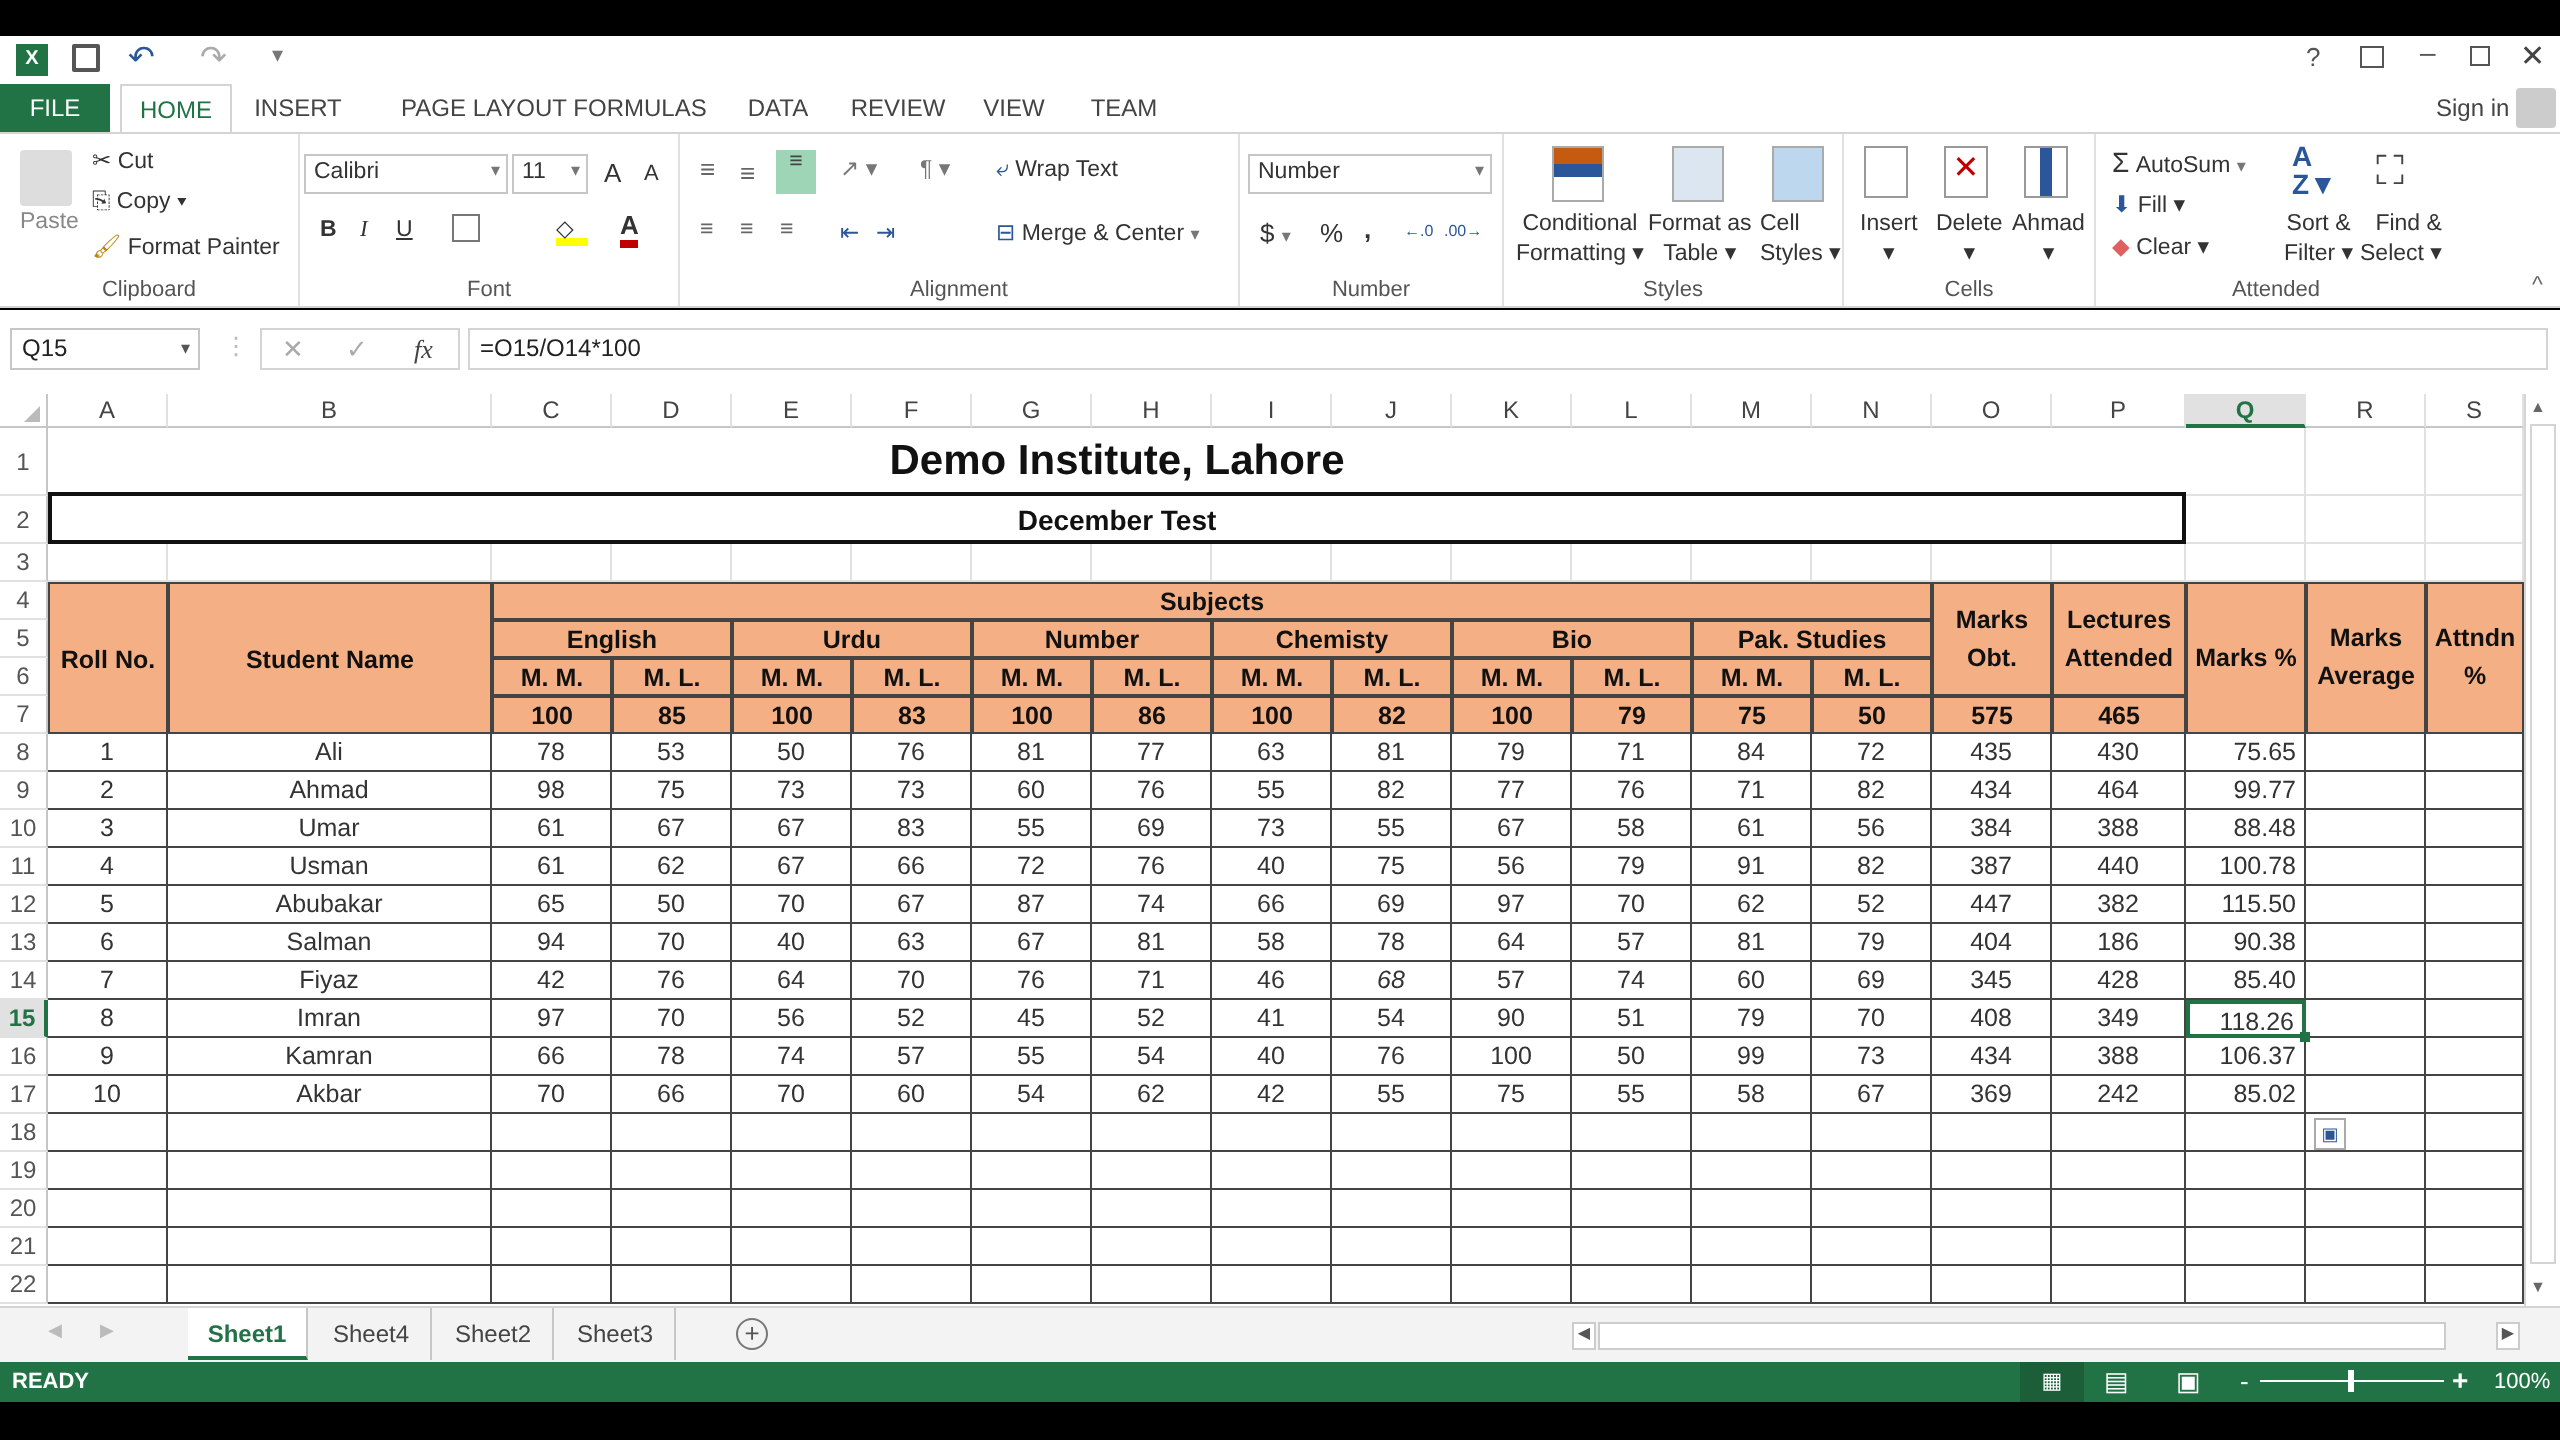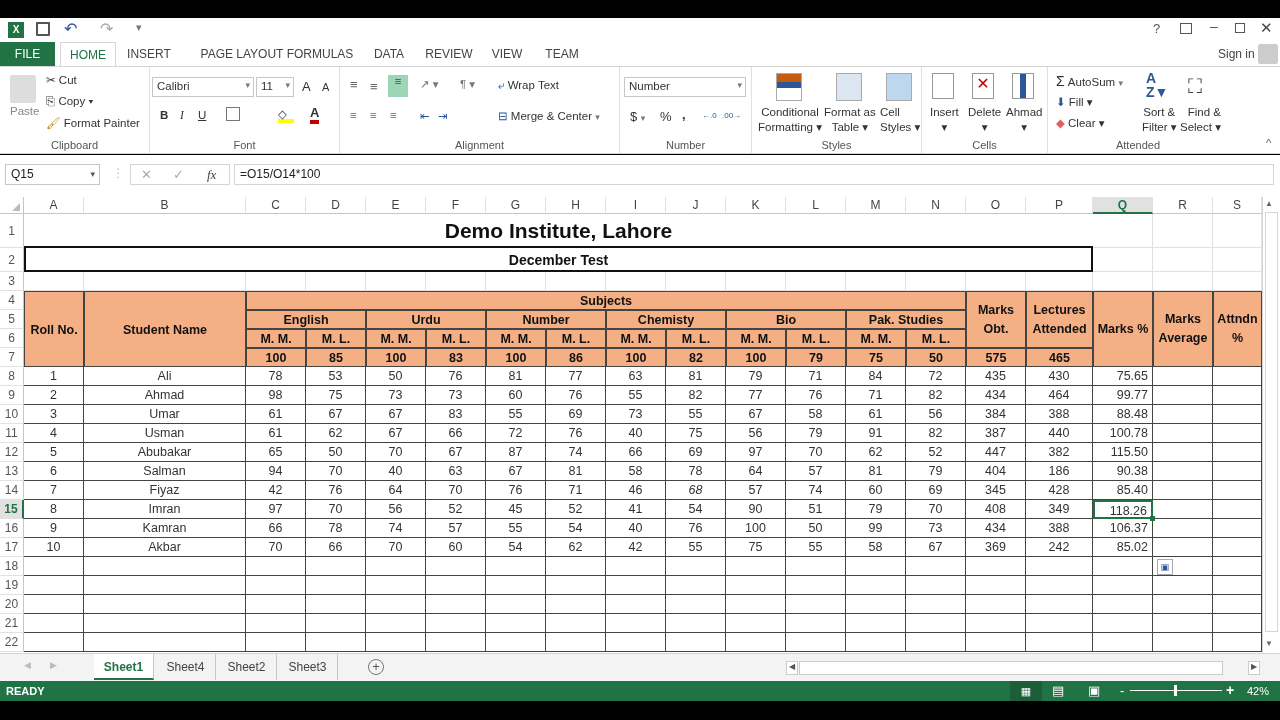--- a/index.html
+++ b/index.html
@@ -977,14 +977,14 @@
 
 <div id="status" class="abs">
   <div class="abs" style="left:6px;top:4px;font-weight:bold">READY</div>
   <div class="abs" style="left:1010px;top:0;width:32px;height:20px;background:#1b5e38;text-align:center;line-height:20px">▦</div>
   <div class="abs" style="left:1052px;top:2px;font-size:13px">▤</div>
   <div class="abs" style="left:1088px;top:2px;font-size:13px">▣</div>
   <div class="abs" style="left:1120px;top:2px;font-size:13px">-</div>
   <div class="abs" style="left:1130px;top:9px;width:92px;height:1px;background:#fff"></div>
   <div class="abs" style="left:1174px;top:4px;width:3px;height:11px;background:#fff"></div>
   <div class="abs" style="left:1226px;top:1px;font-size:14px;font-weight:bold">+</div>
-  <div class="abs" style="left:1247px;top:4px">42%</div>
+  <div class="abs" style="left:1247px;top:4px">100%</div>
 </div>
 
 </body></html>

